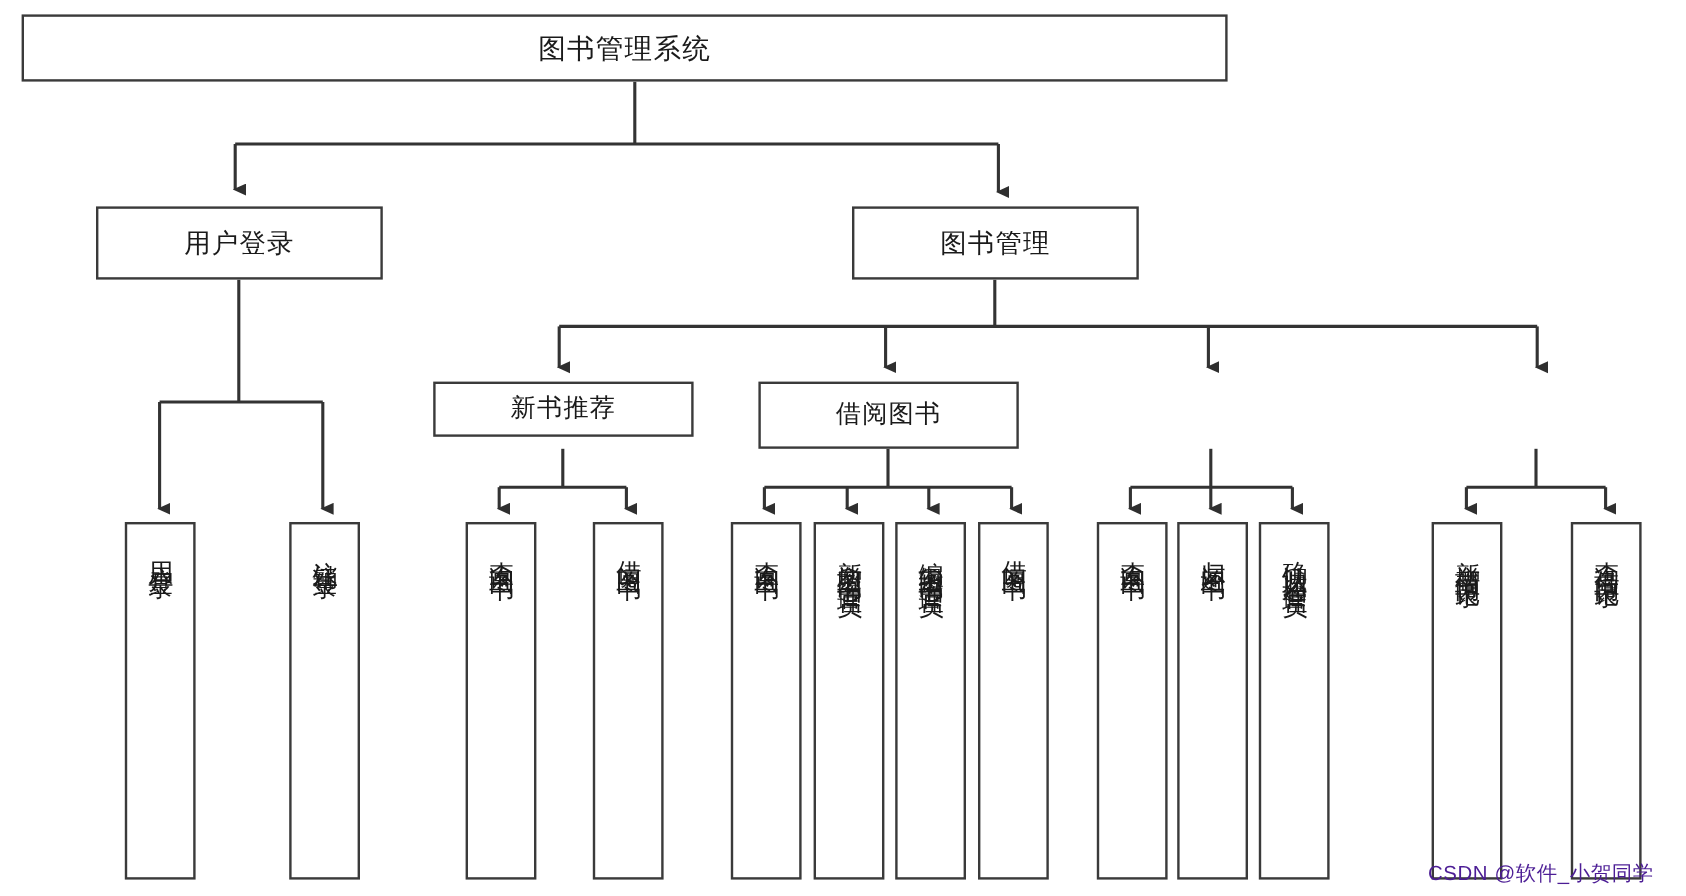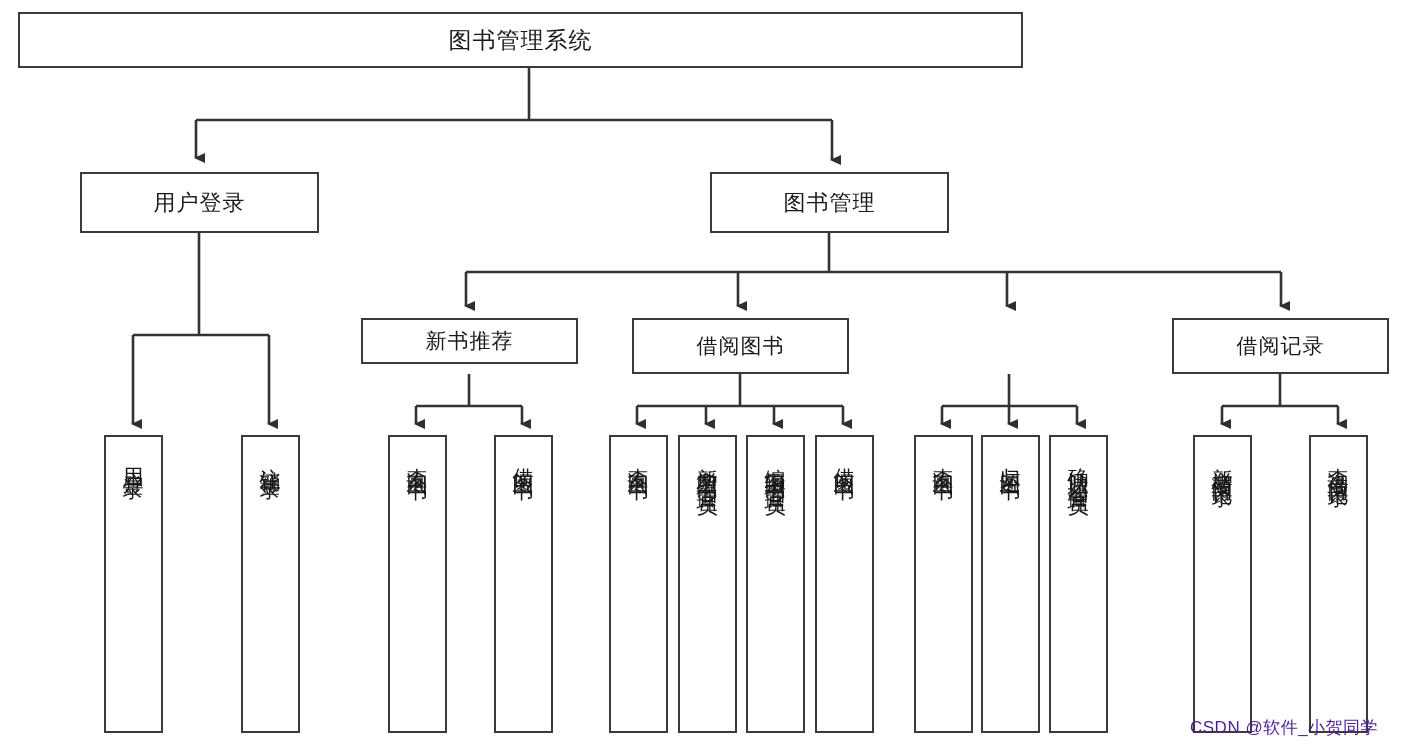--- a/index.html
+++ b/index.html
@@ -130,23 +130,20 @@
   <div class="node level1" style="left:710px; top:172px; width:239px; height:61px;">
     <span class="node-label">图书管理</span>
   </div>
 
   <div class="node level2" style="left:361px; top:318px; width:217px; height:46px;">
     <span class="node-label">新书推荐</span>
   </div>
   <div class="node level2" style="left:632px; top:318px; width:217px; height:56px;">
     <span class="node-label">借阅图书</span>
   </div>
-  <div class="node level2" style="left:1172px; top:318px; width:217px; height:56px;">
-    <span class="node-label">借阅记录</span>
-  </div>
 
   <div class="node leaf" style="left:104px; top:435px; width:59px; height:298px;">
     <span class="node-label">用户登录</span>
   </div>
   <div class="node leaf" style="left:241px; top:435px; width:59px; height:298px;">
     <span class="node-label">注销登录</span>
   </div>
 
   <div class="node leaf" style="left:388px; top:435px; width:59px; height:298px;">
     <span class="node-label">查询图书</span>

